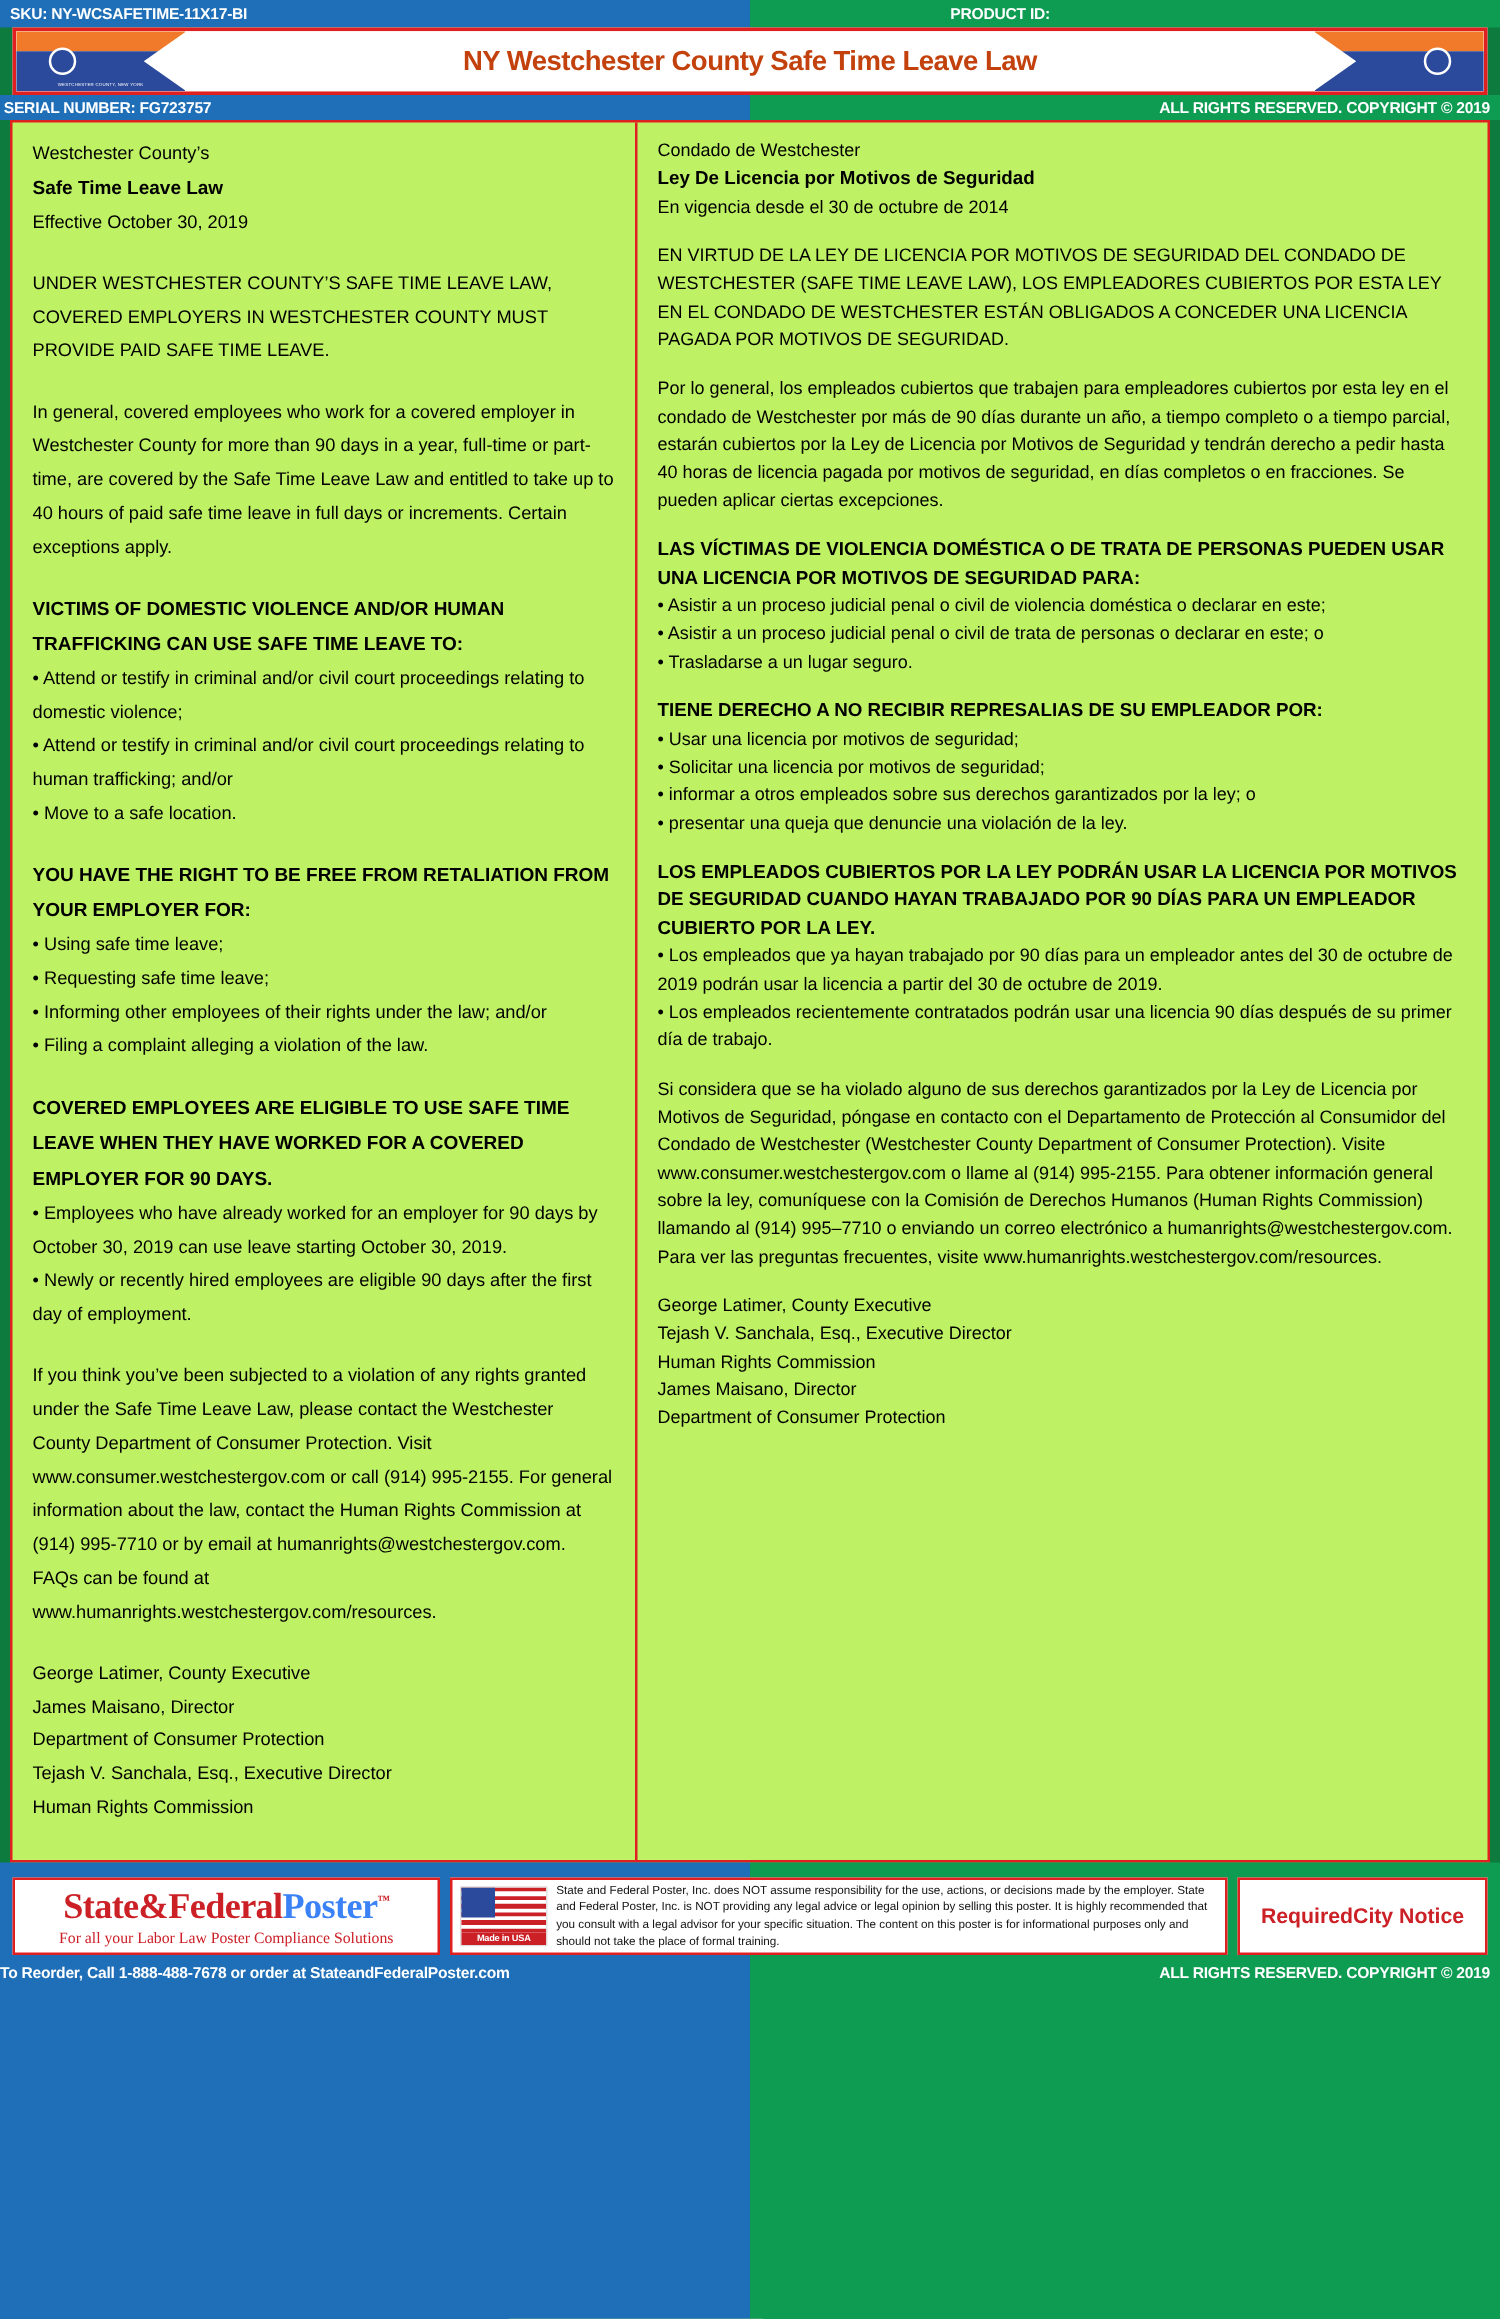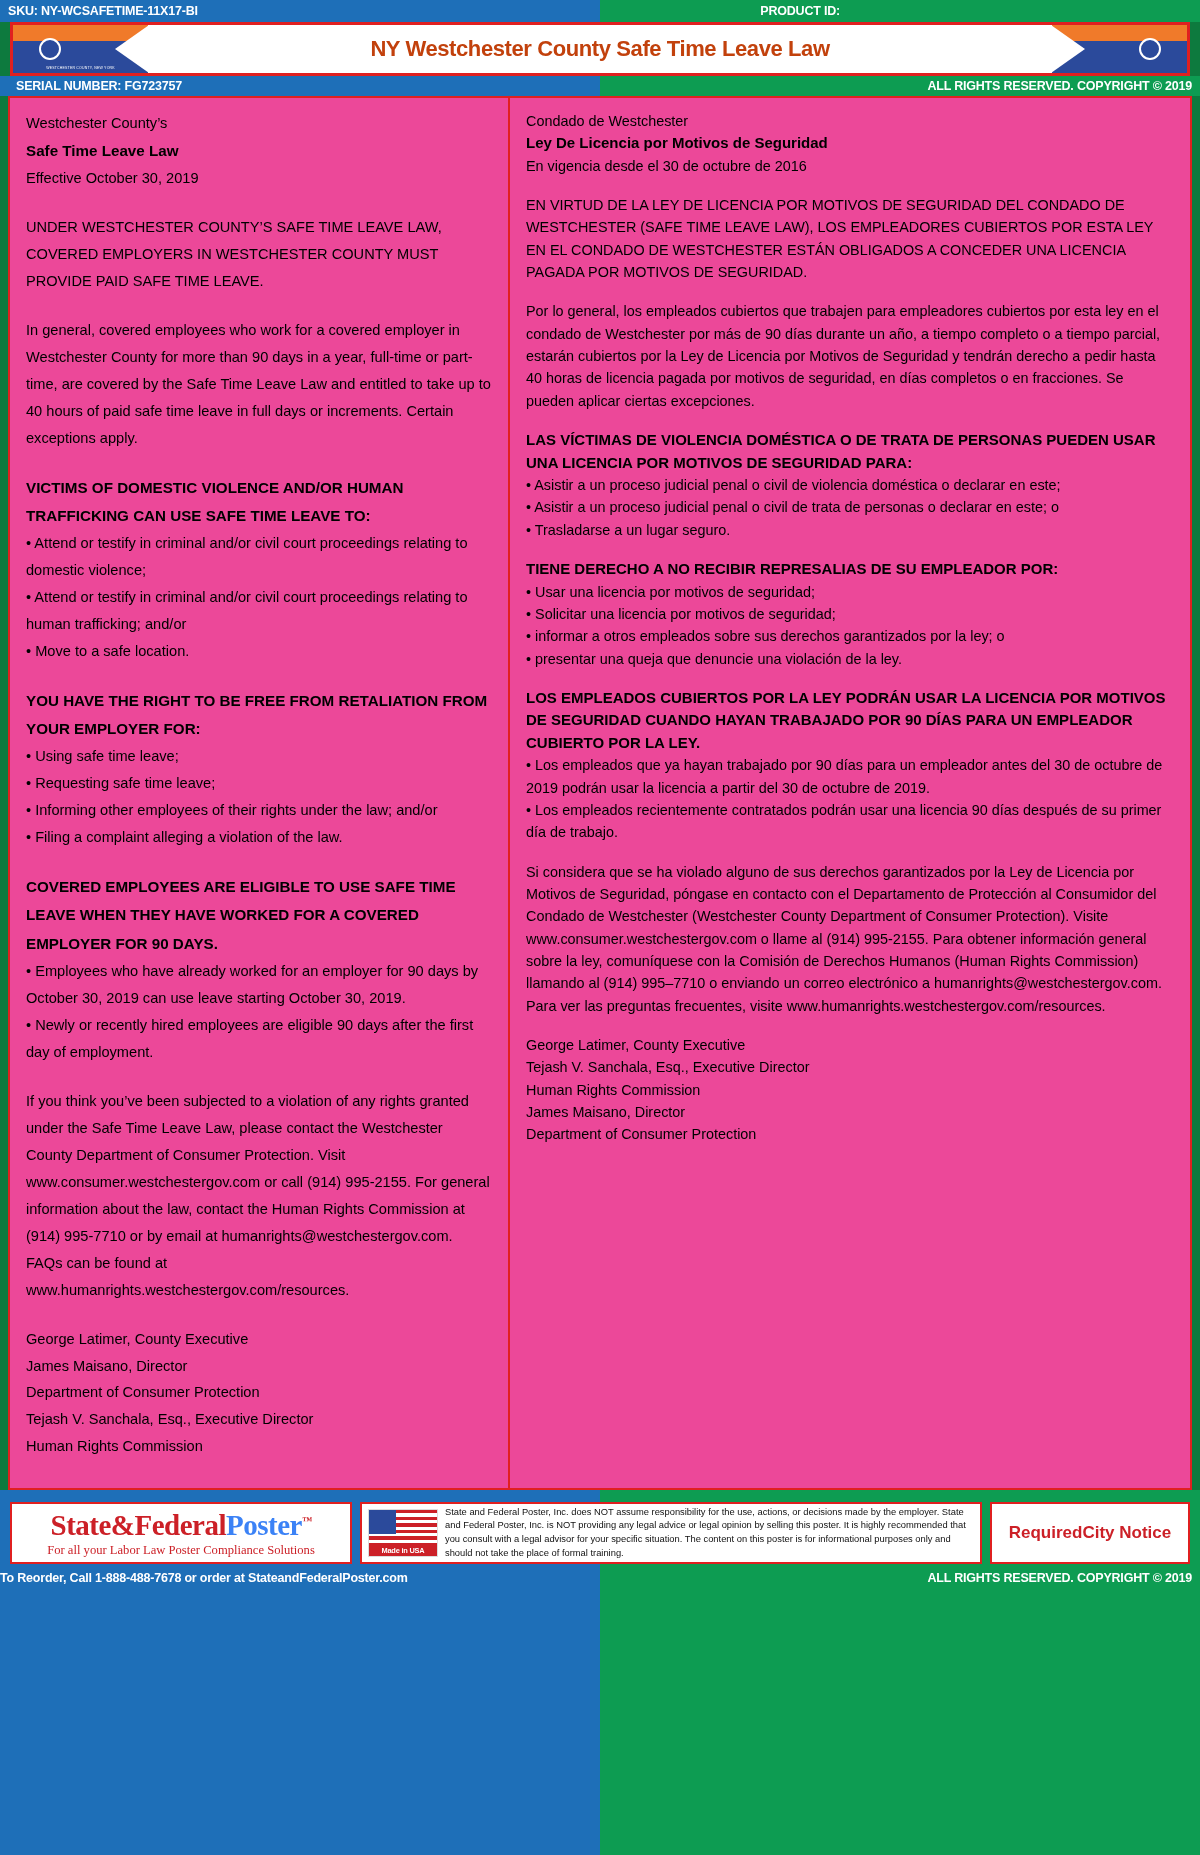--- a/index.html
+++ b/index.html
@@ -82,29 +82,29 @@
   }
 
   
   .band-serial {
     position: absolute; top: 76px; left: 0;
     width: 1200px; height: 20px; display: flex;
   }
   .band-serial .left { width: 600px; background: #1e6fb8; }
   .band-serial .right { width: 600px; background: #0d9c52; }
   .band-serial .band-label { font-size: 12.5px; line-height: 20px; }
-  .band-serial .left .band-label { padding-left: 16px; }
+  .band-serial .left .band-label { padding-left: 3px; }
   .band-serial .right .band-label { text-align: right; padding-right: 8px; }
 
   
   .body-wrap {
     position: absolute; top: 96px; left: 8px;
     width: 1184px; height: 1394px;
     border: 2px solid #e02020;
-    background: #ec4899;
+    background: #bef264;
     display: flex;
   }
   .col {
     padding: 12px 16px 8px 16px;
     overflow: hidden;
   }
   .col-left { width: 498px; }
   .col-divider { width: 2px; background: #e02020; }
   .col-right { width: 680px; }
 
@@ -264,21 +264,21 @@
       <div class="t-reg">Department of Consumer Protection</div>
       <div class="t-reg">Tejash V. Sanchala, Esq., Executive Director</div>
       <div class="t-reg">Human Rights Commission</div>
     </div>
 
     <div class="col-divider"></div>
 
     <div class="col col-right">
       <div class="t-reg">Condado de Westchester</div>
       <div class="t-bold">Ley De Licencia por Motivos de Seguridad</div>
-      <div class="t-reg">En vigencia desde el 30 de octubre de 2016</div>
+      <div class="t-reg">En vigencia desde el 30 de octubre de 2014</div>
       <div class="spacer-md"></div>
       <div class="t-caps">EN VIRTUD DE LA LEY DE LICENCIA POR MOTIVOS DE SEGURIDAD DEL CONDADO DE WESTCHESTER (SAFE TIME LEAVE LAW), LOS EMPLEADORES CUBIERTOS POR ESTA LEY EN EL CONDADO DE WESTCHESTER ESTÁN OBLIGADOS A CONCEDER UNA LICENCIA PAGADA POR MOTIVOS DE SEGURIDAD.</div>
       <div class="spacer-md"></div>
       <div class="t-reg">Por lo general, los empleados cubiertos que trabajen para empleadores cubiertos por esta ley en el condado de Westchester por más de 90 días durante un año, a tiempo completo o a tiempo parcial, estarán cubiertos por la Ley de Licencia por Motivos de Seguridad y tendrán derecho a pedir hasta 40 horas de licencia pagada por motivos de seguridad, en días completos o en fracciones. Se pueden aplicar ciertas excepciones.</div>
       <div class="spacer-md"></div>
       <div class="t-head">LAS VÍCTIMAS DE VIOLENCIA DOMÉSTICA O DE TRATA DE PERSONAS PUEDEN USAR UNA LICENCIA POR MOTIVOS DE SEGURIDAD PARA:</div>
       <div class="t-bullet">• Asistir a un proceso judicial penal o civil de violencia doméstica o declarar en este;</div>
       <div class="t-bullet">• Asistir a un proceso judicial penal o civil de trata de personas o declarar en este; o</div>
       <div class="t-bullet">• Trasladarse a un lugar seguro.</div>
       <div class="spacer-md"></div>

